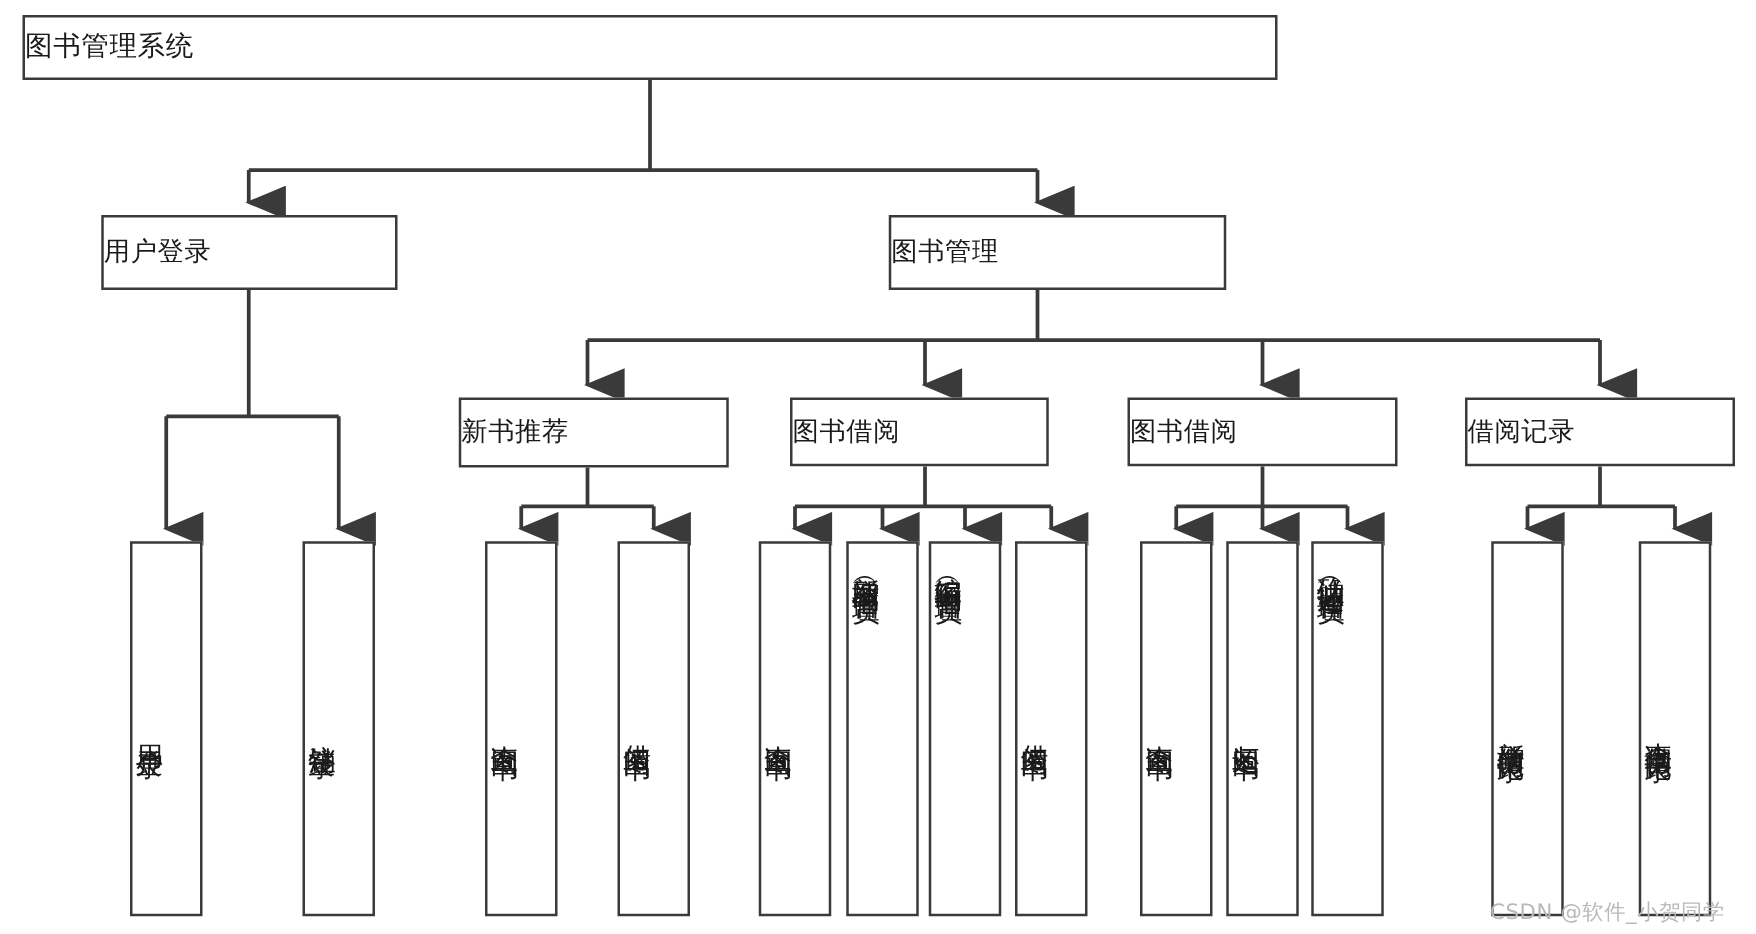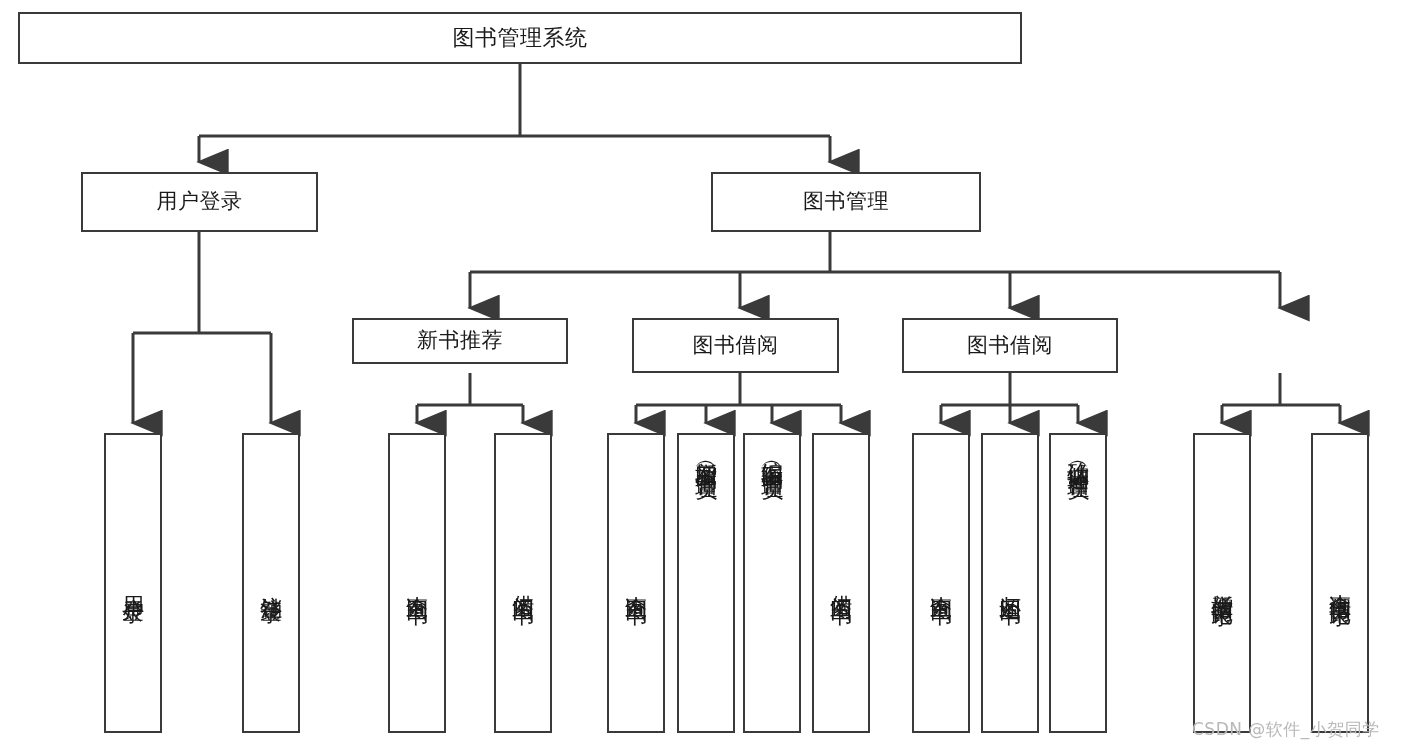--- a/index.html
+++ b/index.html
@@ -25,21 +25,20 @@
     height: 747px;
     pointer-events: none;
   }
   .node {
     position: absolute;
     box-sizing: border-box;
     border: 2px solid #3a3a3a;
     background: #ffffff;
     display: flex;
     align-items: center;
-    justify-content: center;
     color: #1a1a1a;
     z-index: 2;
   }
   .node .lbl {
     display: block;
     text-align: center;
     line-height: 1.12;
     letter-spacing: 0.5px;
   }
   .node.horiz .lbl {
@@ -128,28 +127,31 @@
     <span class="lbl">图书管理系统</span>
   </div>
 
   <div class="node horiz" style="left:81px; top:172px; width:237px; height:60px;">
     <span class="lbl">用户登录</span>
   </div>
   <div class="node horiz" style="left:711px; top:172px; width:270px; height:60px;">
     <span class="lbl">图书管理</span>
   </div>
 
-  <div class="node horiz" style="left:352px; top:318px; width:216px; height:46px;">
+  <div class="node horiz" style="left:367px; top:318px; width:216px; height:56px;">
     <span class="lbl">新书推荐</span>
   </div>
   <div class="node horiz" style="left:632px; top:318px; width:207px; height:55px;">
     <span class="lbl">图书借阅</span>
   </div>
   <div class="node horiz" style="left:902px; top:318px; width:216px; height:55px;">
     <span class="lbl">图书借阅</span>
+  </div>
+  <div class="node horiz" style="left:1172px; top:318px; width:216px; height:55px;">
+    <span class="lbl">借阅记录</span>
   </div>
 
   <div class="node vert" style="left:104px; top:433px; width:58px; height:300px; align-items:center; padding-top:0;">
     <span class="lbl">用户登录</span>
   </div>
   <div class="node vert" style="left:242px; top:433px; width:58px; height:300px; align-items:center; padding-top:0;">
     <span class="lbl">注销登录</span>
   </div>
 
   <div class="node vert" style="left:388px; top:433px; width:58px; height:300px; align-items:center; padding-top:0;">

